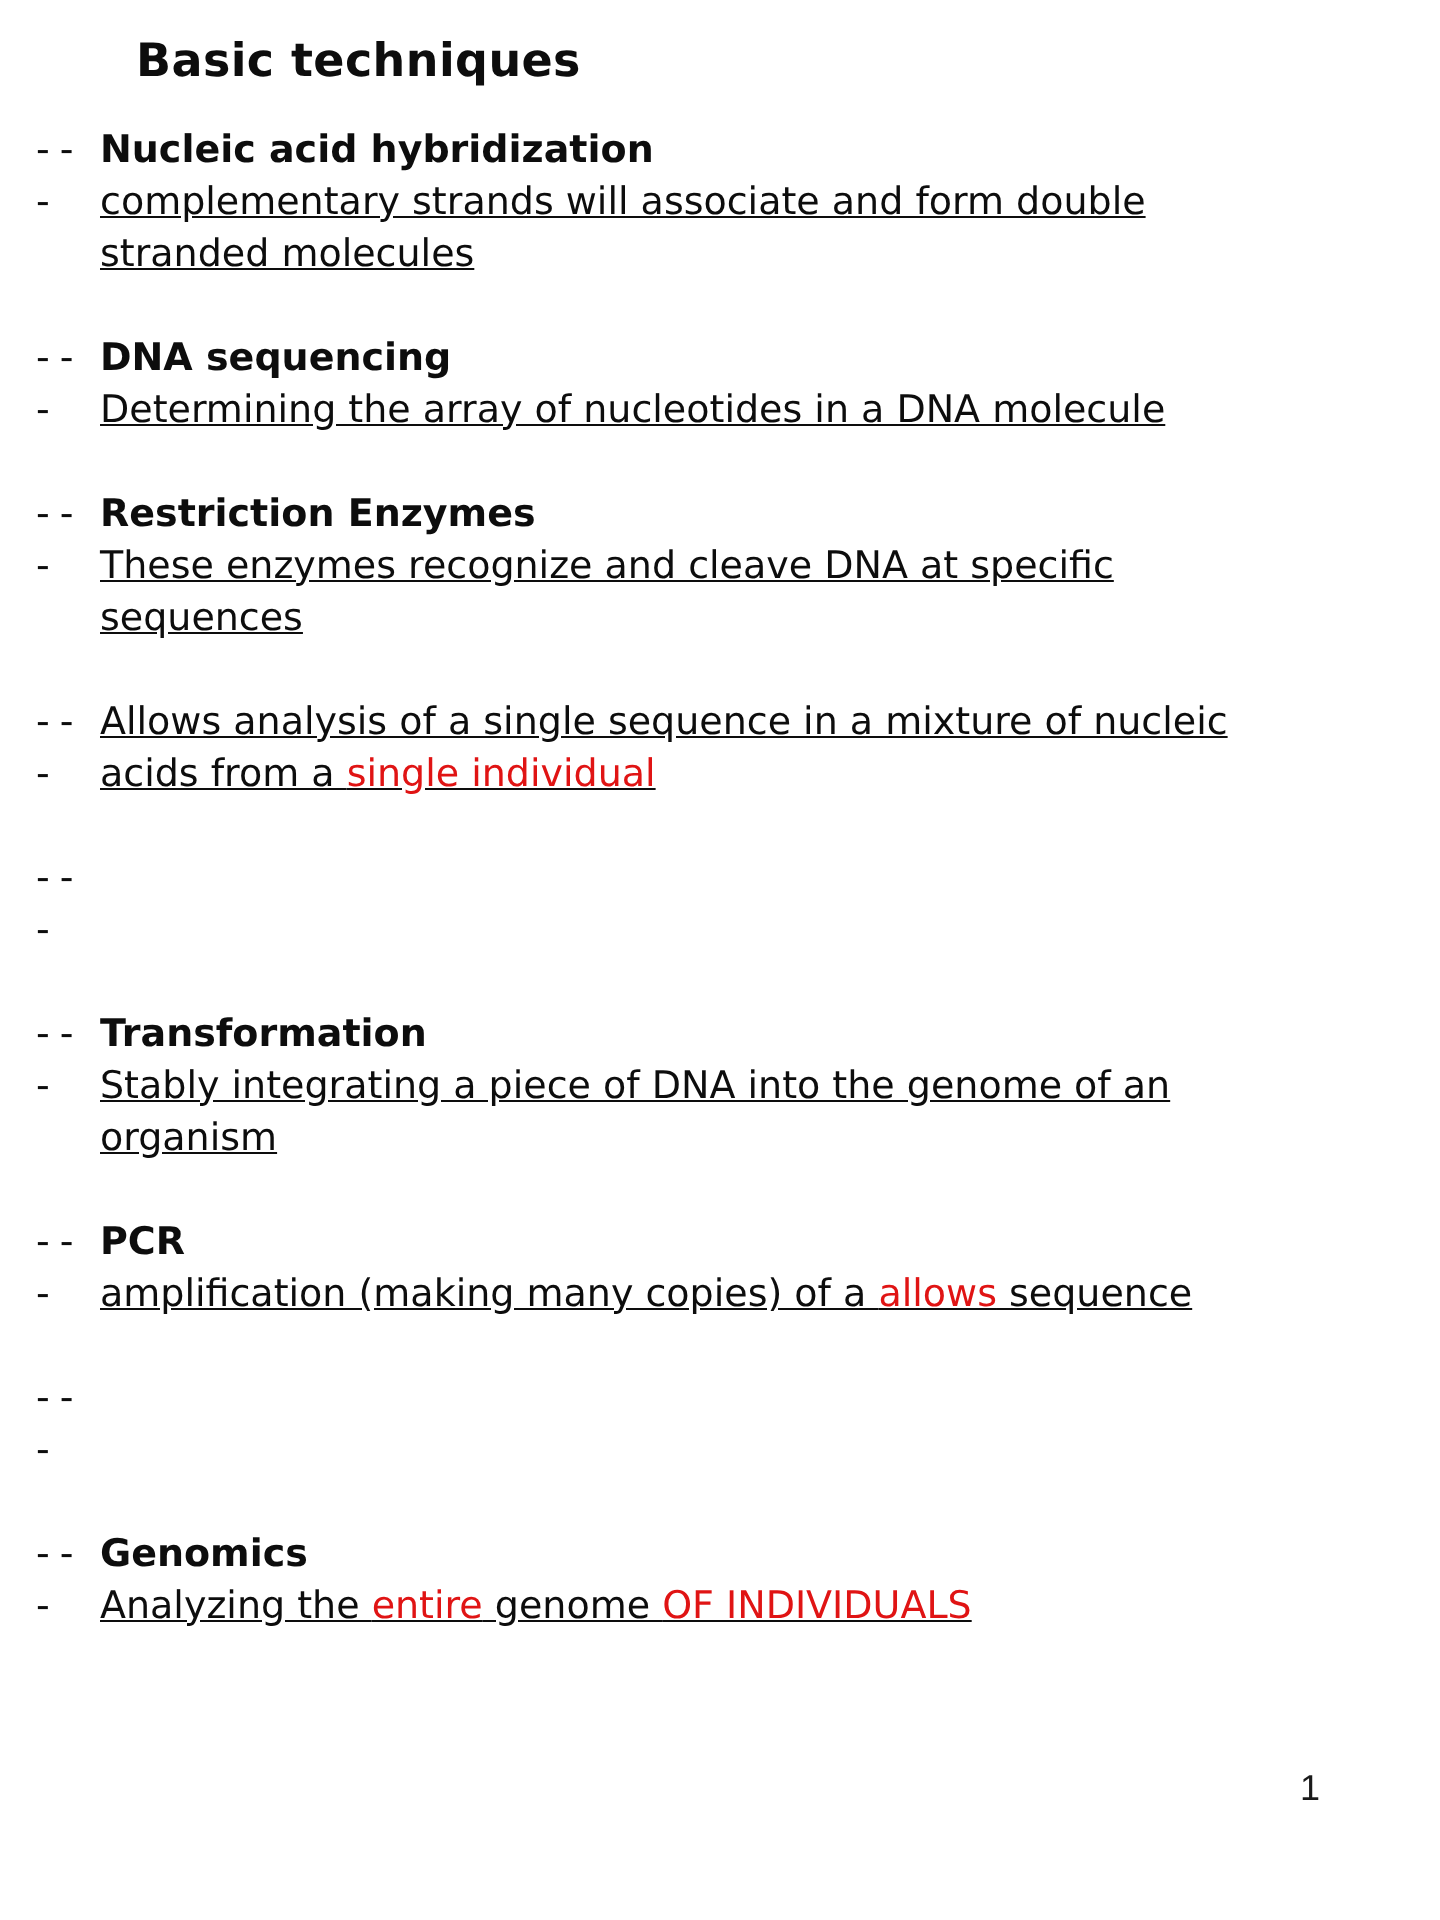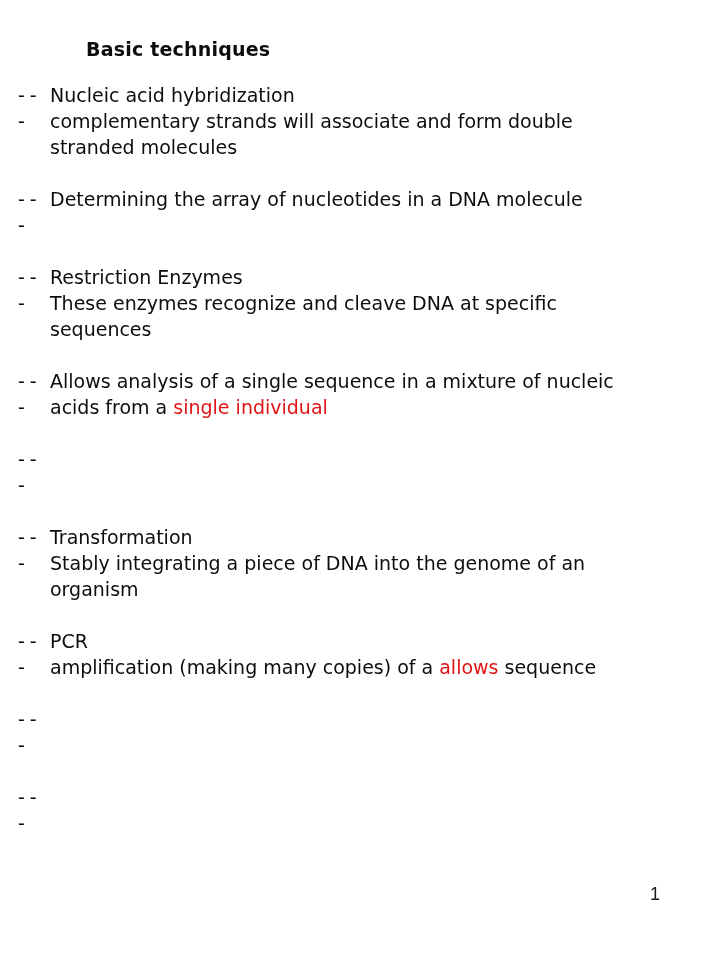--- a/index.html
+++ b/index.html
@@ -15,23 +15,23 @@
   .slide {
     position: relative;
     width: 720px;
     height: 960px;
     background: var(--bg);
     overflow: hidden;
     font-family: "DejaVu Sans", sans-serif;
     color: var(--ink);
   }
   .title {
-    margin: 18px;
+    margin: 0;
     padding: 16px 0 0 68px;
-    font-size: 19px;
+    font-size: 23px;
     line-height: 30px;
     font-weight: bold;
     letter-spacing: 0.2px;
   }
   .content {
     margin-top: 16px;
   }
   .item {
     display: flex;
     align-items: flex-start;
@@ -44,25 +44,26 @@
     width: 50px;
     padding-left: 18px;
     letter-spacing: 5px;
     flex: 0 0 auto;
     font-weight: 500;
   }
   .col {
     max-width: 645px;
   }
   .heading {
-    font-weight: 400;
+    font-weight: 700;
   }
   .body {
     white-space: pre-wrap;
     font-weight: 500;
+    text-decoration: underline;
   }
   .red {
     color: var(--red);
   }
   .page-number {
     position: absolute;
     right: 60px;
     bottom: 56px;
     font-size: 18px;
     line-height: 20px;
@@ -80,20 +81,21 @@
         <span class="marker">---</span>
         <div class="col">
           <div class="heading">Nucleic acid hybridization</div>
           <div class="body"><span>complementary strands will associate and form double
 stranded molecules</span></div>
         </div>
       </div>
       <div class="item">
         <span class="marker">---</span>
         <div class="col">
+          <div class="heading">DNA sequencing</div>
           <div class="body"><span>Determining the array of nucleotides in a DNA molecule</span></div>
         </div>
       </div>
       <div class="item">
         <span class="marker">---</span>
         <div class="col">
           <div class="heading">Restriction Enzymes</div>
           <div class="body"><span>These enzymes recognize and cleave DNA at specific
 sequences</span></div>
         </div>
@@ -121,16 +123,20 @@
         <div class="col">
           <div class="heading">PCR</div>
           <div class="body"><span>amplification (making many copies) of a </span><span class="red">allows</span><span> sequence</span></div>
         </div>
       </div>
       <div class="item">
         <span class="marker">---</span>
       </div>
       <div class="item">
         <span class="marker">---</span>
+        <div class="col">
+          <div class="heading">Genomics</div>
+          <div class="body"><span>Analyzing the </span><span class="red">entire</span><span> genome </span><span class="red">OF INDIVIDUALS</span></div>
+        </div>
       </div>
     </div>
   <div class="page-number">1</div>
 </div>
 
 </body></html>

